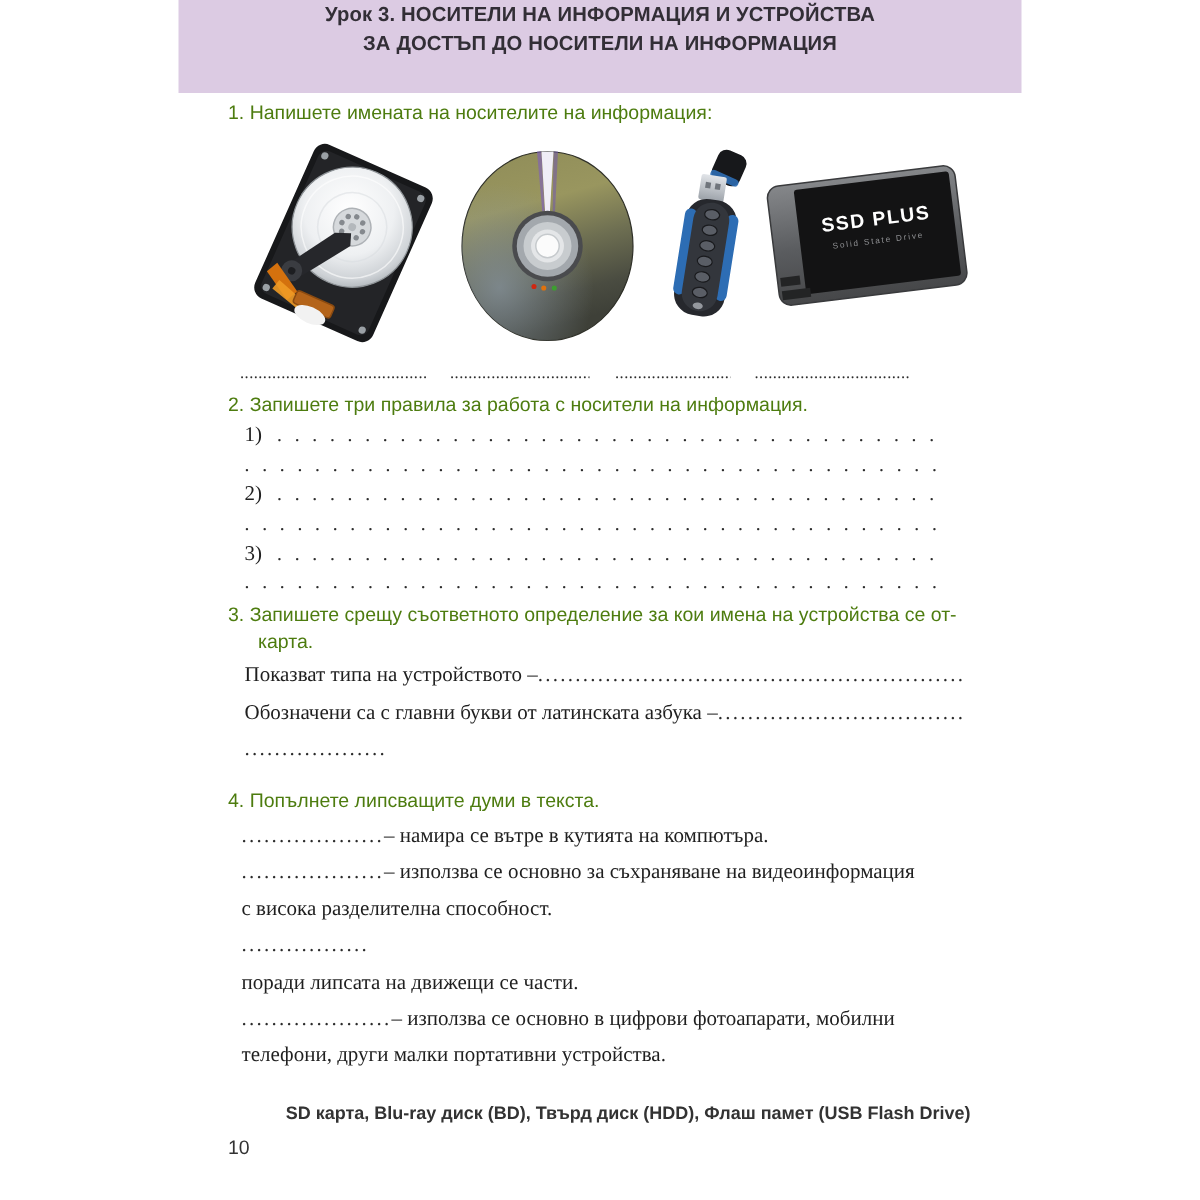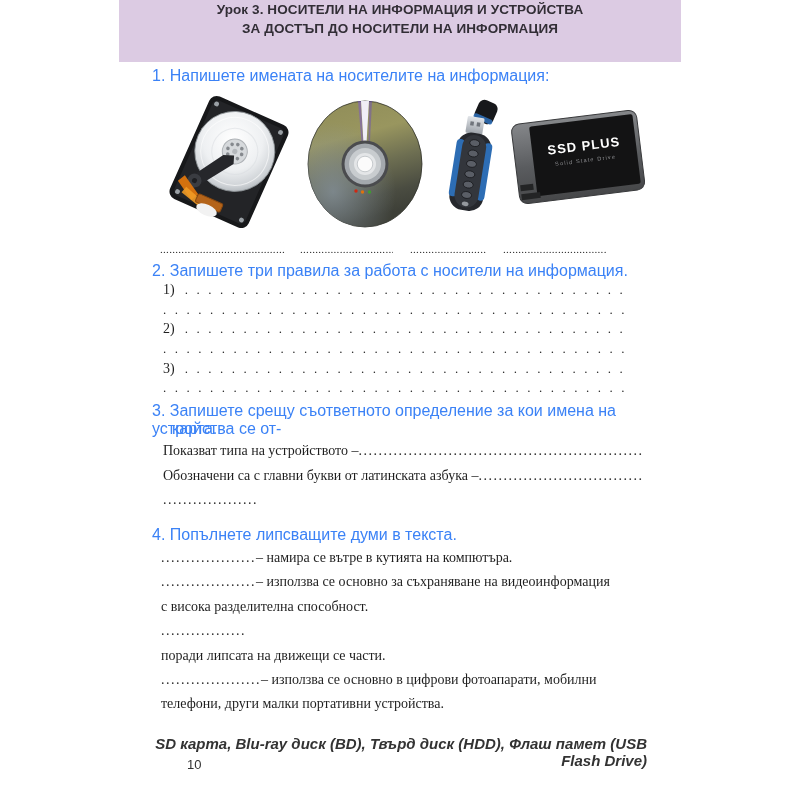--- a/index.html
+++ b/index.html
@@ -9,33 +9,33 @@
   }
   .abs{position:absolute;}
   .header-bar{
     left:119px;top:0;width:562px;height:62px;background:#dccbe3;
     text-align:center;box-sizing:border-box;padding-top:0;
   }
   .header-line{
     font-size:13.5px;font-weight:bold;color:#322e36;line-height:19px;
     letter-spacing:.1px;
   }
-  .sans-title{font-size:16px;color:#3b82f6;}
+  .sans-title{font-size:13px;color:#4d7c0f;}
   .serif{font-family:"Liberation Serif","DejaVu Serif",serif;font-size:14px;color:#1f1f1f;}
   .dotfill{overflow:hidden;white-space:nowrap;display:inline-block;vertical-align:baseline;}
   .dots-small{font-family:"Liberation Serif",serif;font-size:11px;letter-spacing:.3px;color:#2b2b2b;height:13px;}
   .dots-spaced{font-family:"Liberation Serif",serif;font-size:13px;letter-spacing:8.5px;color:#2b2b2b;}
   .dots-packed{font-family:"Liberation Serif",serif;font-size:14px;letter-spacing:1.5px;color:#2b2b2b;}
   .q2-line{display:flex;align-items:baseline;height:19.7px;overflow:hidden;}
   .q2-num{margin-right:10px;}
   .q3-row{display:flex;align-items:flex-start;height:24.6px;overflow:hidden;}
   .q4-line{display:flex;align-items:baseline;height:24.4px;white-space:nowrap;overflow:hidden;}
   .flex1{flex:1;}
   .hint{
-    font-size:15px;font-style:italic;font-weight:600;color:#333;
+    font-size:12px;font-weight:600;color:#333;
     text-align:right;
   }
   .page-num{font-size:13px;color:#333;}
 </style>
 </head>
 <body>
 
 <div class="abs header-bar">
   <div class="header-line">Урок 3. НОСИТЕЛИ НА ИНФОРМАЦИЯ И УСТРОЙСТВА</div>
   <div class="header-line">ЗА ДОСТЪП ДО НОСИТЕЛИ НА ИНФОРМАЦИЯ</div>
@@ -233,13 +233,13 @@
     <span class="dots-packed">....................</span>
     <span class="serif"> – използва се основно в цифрови фотоапарати, мобилни</span>
   </div>
   <div class="q4-line">
     <span class="serif">телефони, други малки портативни устройства.</span>
   </div>
 </div>
 
 <div class="abs hint" style="left:152px;top:735px;width:495px;">SD карта, Blu-ray диск (BD), Твърд диск (HDD), Флаш памет (USB Flash Drive)</div>
 
-<div class="abs page-num" style="left:152px;top:757px;margin-left:35px;">10</div>
+<div class="abs page-num" style="left:152px;top:757px;">10</div>
 
 </body></html>

